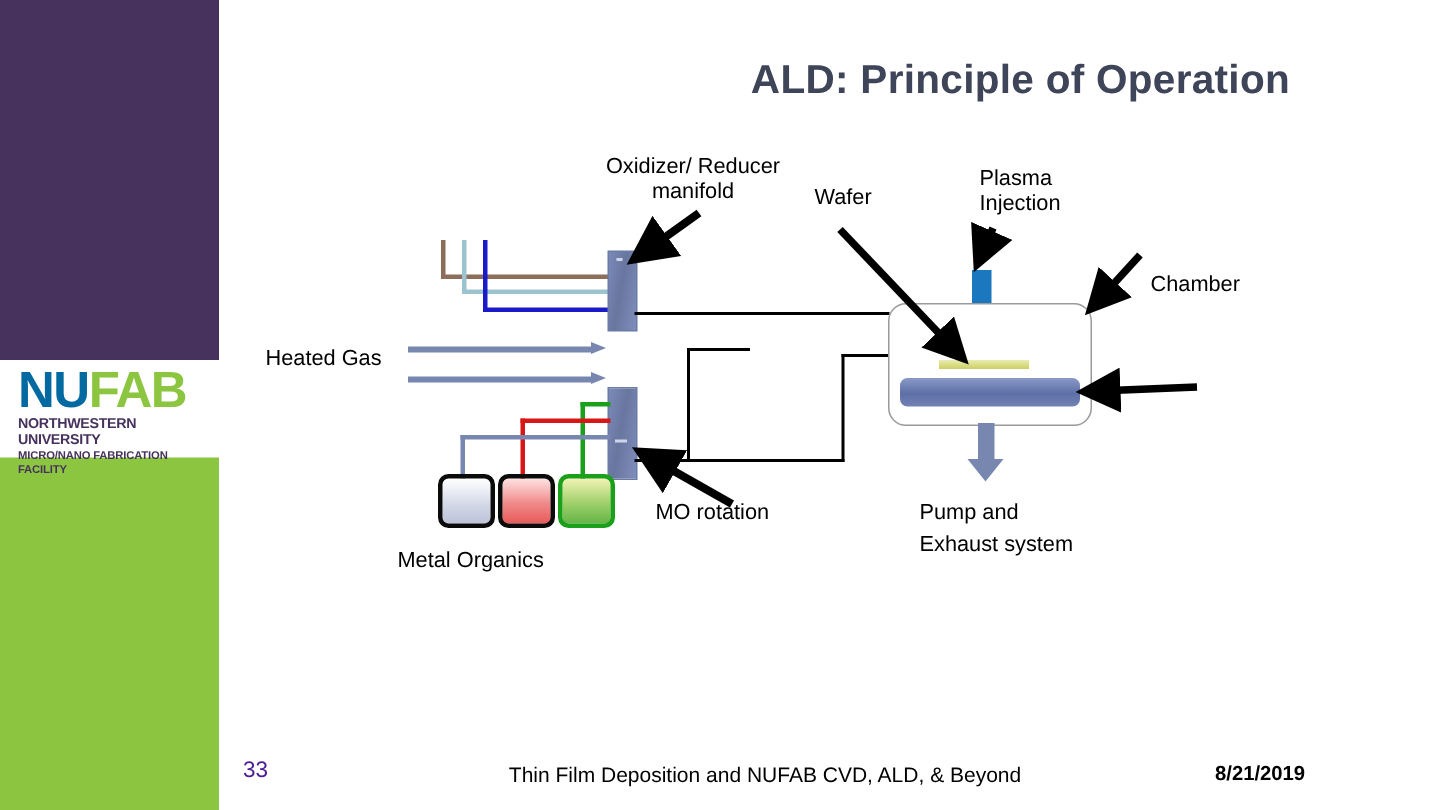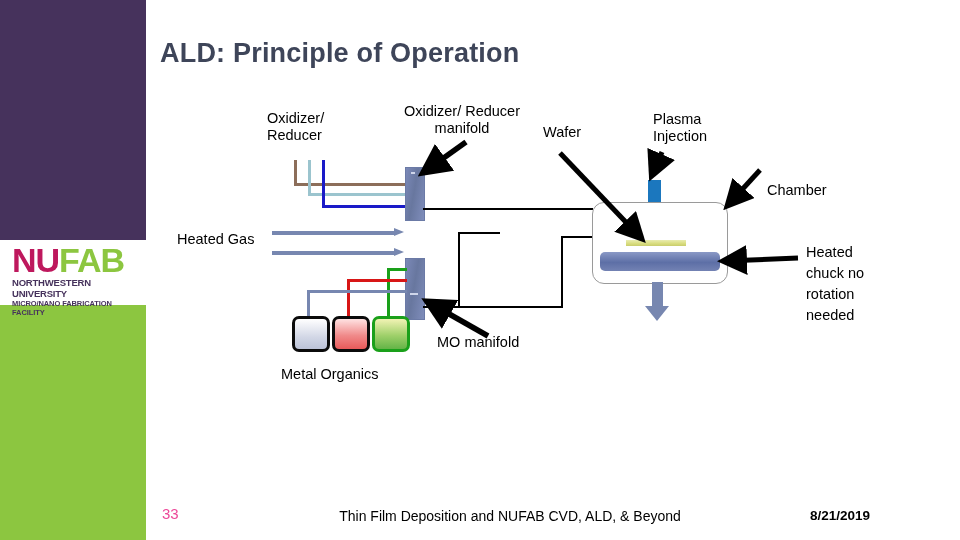--- a/index.html
+++ b/index.html
@@ -13,29 +13,29 @@
   }
   #slide{position:absolute;left:0;top:0;width:960px;height:540px;background:#fff;overflow:hidden;}
 
   
   .rail-purple{position:absolute;left:0;top:0;width:146px;height:240px;background:#46325C;}
   .rail-green{position:absolute;left:0;top:305px;width:146px;height:235px;background:#8CC640;}
 
   .logo{position:absolute;left:12px;top:243px;width:134px;height:56px;}
   .logo-word{font-family:"Liberation Sans","DejaVu Sans",sans-serif;font-weight:bold;
              font-size:34px;line-height:34px;letter-spacing:-1px;}
-  .logo-nu{color:#be185d;}
+  .logo-nu{color:#0369a1;}
   .logo-fab{color:#8CC640;}
   .logo-sub1{font-size:9.5px;font-weight:bold;color:#46325C;letter-spacing:-0.2px;line-height:11px;}
   .logo-sub2{font-size:7.5px;font-weight:bold;color:#46325C;letter-spacing:-0.1px;line-height:9px;}
 
   
   .title{
     position:absolute;left:160px;top:38px;width:700px;
-    font-size:27px;font-weight:bold;color:#3E4559;text-align:left;
+    font-size:27px;font-weight:bold;color:#3E4559;text-align:right;
     letter-spacing:0.2px;
   }
 
   
   .lbl{position:absolute;font-size:14.5px;color:#000;line-height:17px;white-space:pre-line;}
   .lbl.ctr{text-align:center;}
 
   
   .manifold{
     position:absolute;
@@ -77,21 +77,21 @@
                 border-left:12.5px solid transparent;border-right:12.5px solid transparent;
                 border-top:15px solid #7787B0;}
 
   
   .anno{position:absolute;left:0;top:0;width:960px;height:540px;pointer-events:none;}
 
   
   .feed{position:absolute;background:#000;}
 
   
-  .footer-num{position:absolute;left:162px;top:505px;font-size:15px;color:#ec4899;}
+  .footer-num{position:absolute;left:162px;top:505px;font-size:15px;color:#4c1d95;}
   .footer-mid{position:absolute;left:200px;top:508px;width:620px;text-align:center;
               font-size:14px;color:#000;}
   .footer-date{position:absolute;left:810px;top:508px;font-size:13.5px;color:#000;font-weight:bold;}
 </style>
 </head>
 <body>
 
 <div id="slide">
 
   <div class="rail-purple"></div>
@@ -171,42 +171,38 @@
 
     <line x1="662" y1="152" x2="652" y2="175" stroke="#000" stroke-width="5" marker-end="url(#bh)"></line>
 
     <line x1="760" y1="170" x2="728" y2="205" stroke="#000" stroke-width="5" marker-end="url(#bh)"></line>
 
     <line x1="798" y1="258" x2="724" y2="261" stroke="#000" stroke-width="5" marker-end="url(#bh)"></line>
 
     <line x1="488" y1="336" x2="428" y2="302" stroke="#000" stroke-width="5.5" marker-end="url(#bh)"></line>
   </svg>
 
-  <div class="lbl" style="left:267px;top:110px;width:90px;">Oxidizer/
-Reducer</div>
 
   <div class="lbl ctr" style="left:378px;top:103px;width:168px;">Oxidizer/ Reducer
 manifold</div>
 
   <div class="lbl" style="left:543px;top:124px;width:70px;">Wafer</div>
 
   <div class="lbl" style="left:653px;top:111px;width:90px;">Plasma
 Injection</div>
 
   <div class="lbl" style="left:767px;top:146px;width:90px;margin-top:36px;">Chamber</div>
 
   <div class="lbl" style="left:177px;top:231px;width:110px;">Heated Gas</div>
 
-  <div class="lbl" style="left:806px;top:242px;width:110px;line-height:21px;">Heated
-chuck no
-rotation
-needed</div>
-
-  <div class="lbl" style="left:437px;top:334px;width:130px;">MO manifold</div>
-
-  <div class="lbl" style="left:281px;top:366px;width:140px;">Metal Organics</div>
-
+
+  <div class="lbl" style="left:437px;top:334px;width:130px;">MO rotation</div>
+
+  <div class="lbl" style="left:265px;top:366px;width:140px;">Metal Organics</div>
+
+  <div class="lbl" style="left:613px;top:332px;width:150px;line-height:21px;">Pump and
+Exhaust system</div>
 
   <div class="footer-num">33</div>
   <div class="footer-mid">Thin Film Deposition and NUFAB CVD,  ALD, &amp; Beyond</div>
   <div class="footer-date">8/21/2019</div>
 
 </div>
 
 </body></html>

